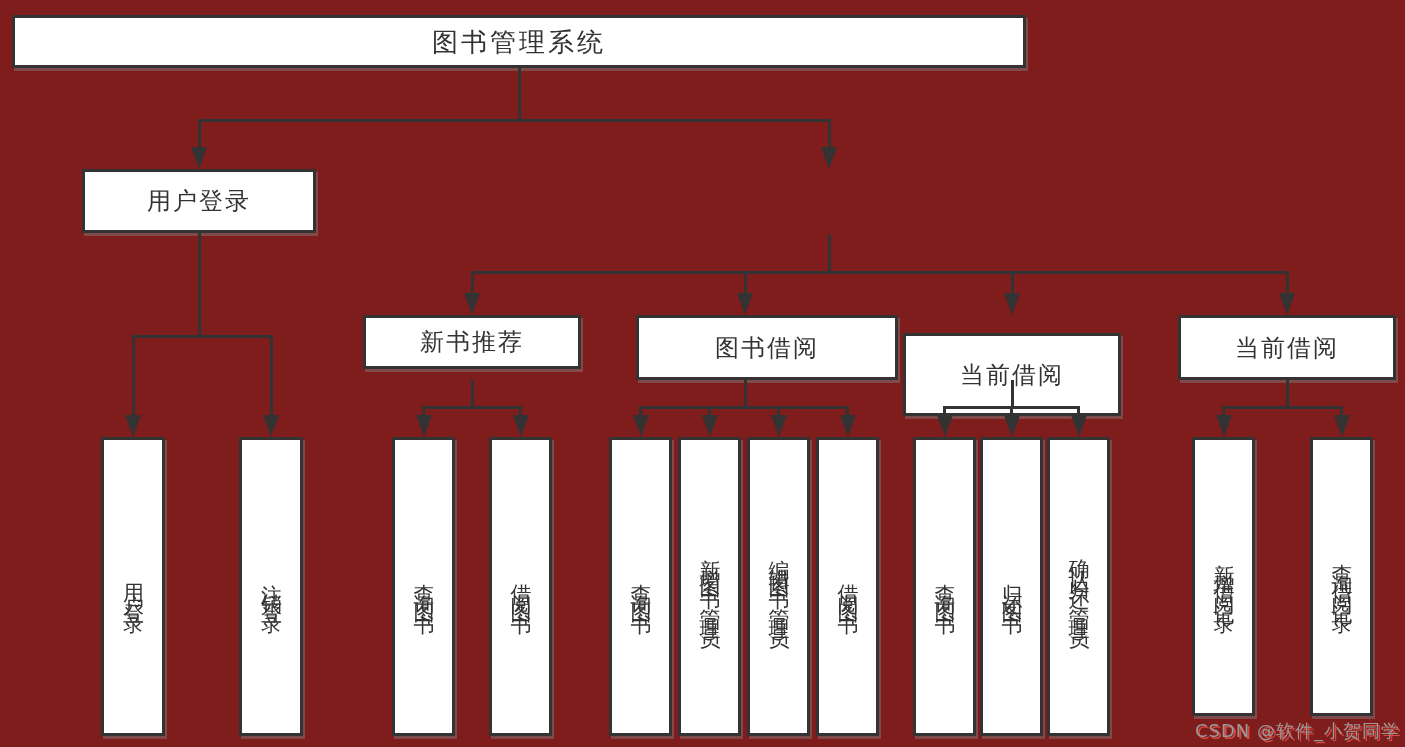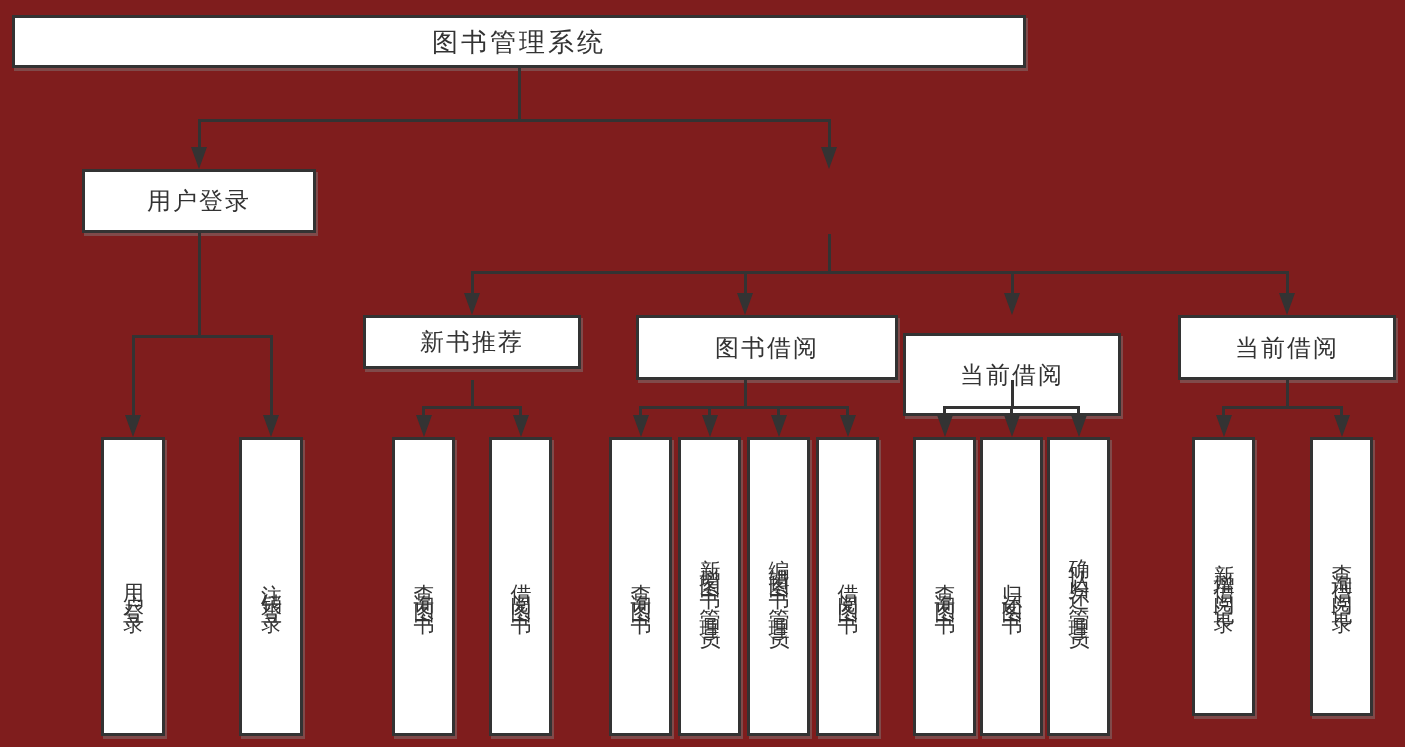--- a/index.html
+++ b/index.html
@@ -159,14 +159,15 @@
   <div class="vline" style="left:1077px;top:406px;height:11px"></div>
   <div class="ah" style="left:1070.5px;top:415px"></div>
 
   <div class="vline" style="left:1285.5px;top:380px;height:28px"></div>
   <div class="hline" style="left:1222px;top:406px;width:121px"></div>
   <div class="vline" style="left:1222px;top:406px;height:11px"></div>
   <div class="ah" style="left:1215.5px;top:415px"></div>
   <div class="vline" style="left:1340px;top:406px;height:11px"></div>
   <div class="ah" style="left:1333.5px;top:415px"></div>
 
+  <div class="watermark">CSDN @软件_小贺同学</div>
 
 </div>
 
 </body></html>

